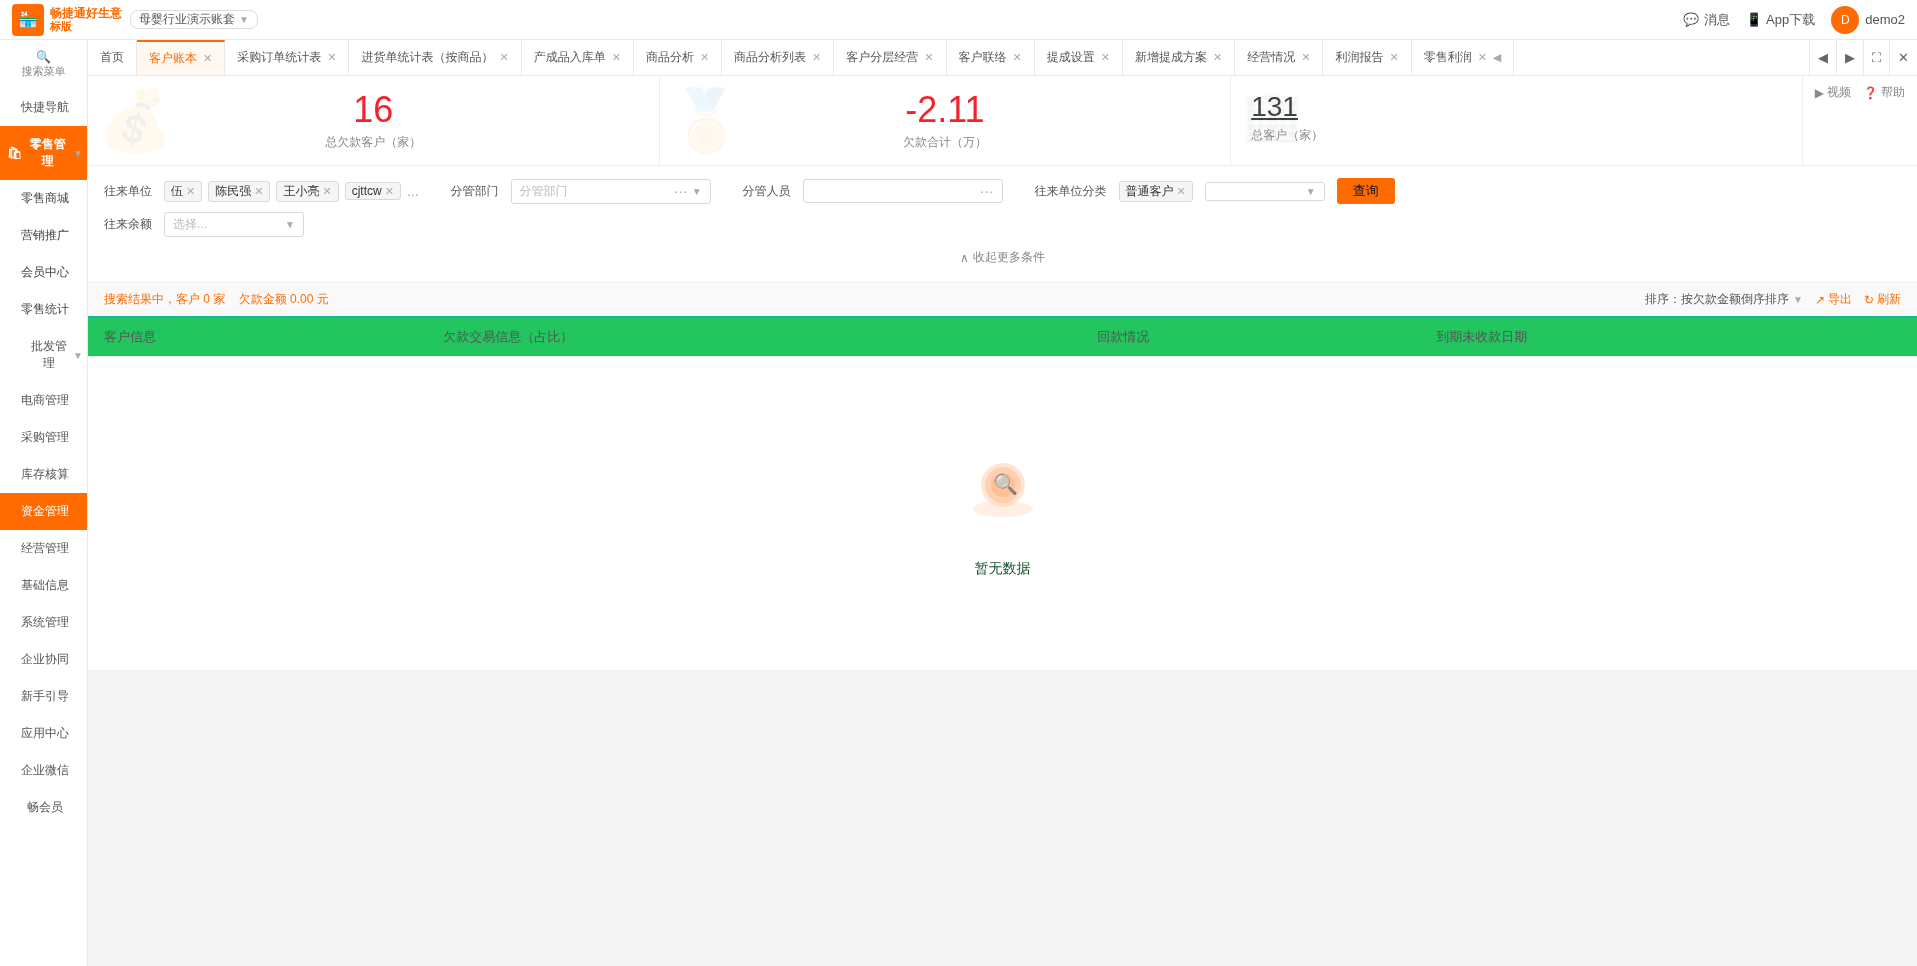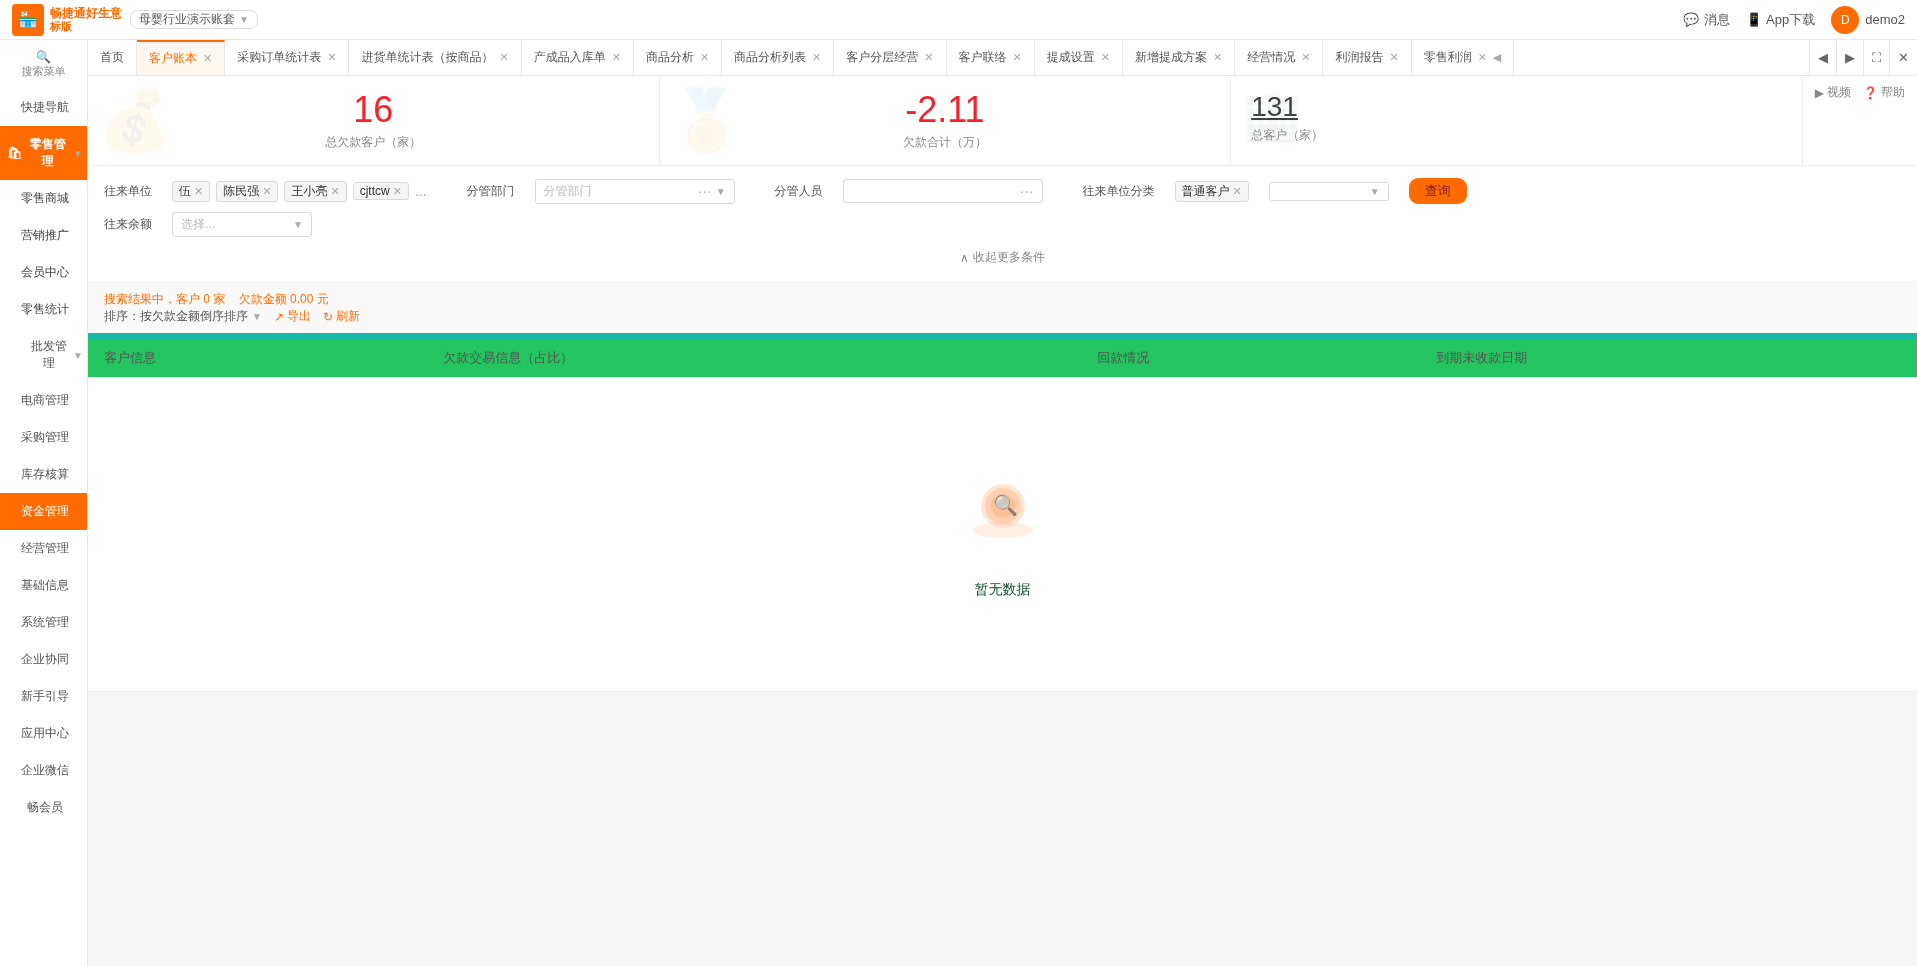--- a/index.html
+++ b/index.html
@@ -46,34 +46,34 @@
     .stat-item:last-child { border-right: none; }
     .stat-value { font-size: 36px; font-weight: normal; line-height: 1.1; }
     .stat-value.red { color: #f5222d; }
     .stat-value.black { color: #333; text-decoration: underline; }
     .stat-label { font-size: 12px; color: #888; margin-top: 4px; }
     .stat-bg-icon { position: absolute; opacity: 0.08; font-size: 60px; color: #ff6b00; left: 10px; }
     .stat-bg-icon.blue { color: #1890ff; }
 
     
     .filter-section { background: #fff; padding: 12px 16px; border-bottom: 1px solid #eee; }
-    .filter-row { display: flex; align-items: center; gap: 20px; margin-bottom: 8px; flex-wrap: wrap; }
+    .filter-row { display: flex; align-items: center; gap: 12px; margin-bottom: 8px; flex-wrap: wrap; }
     .filter-row:last-child { margin-bottom: 0; }
     .filter-label { font-size: 12px; color: #555; white-space: nowrap; }
     .filter-tags { display: flex; align-items: center; gap: 6px; flex-wrap: wrap; }
     .filter-tag { background: #f5f5f5; border: 1px solid #d9d9d9; border-radius: 3px; padding: 1px 6px; font-size: 12px; color: #333; display: flex; align-items: center; gap: 3px; }
     .filter-tag .tag-close { cursor: pointer; color: #aaa; font-size: 11px; }
     .filter-select { border: 1px solid #d9d9d9; border-radius: 3px; padding: 3px 8px; font-size: 12px; color: #555; background: #fff; display: flex; align-items: center; gap: 4px; cursor: pointer; min-width: 120px; }
     .filter-select.wide { min-width: 200px; }
-    .btn-orange { background: #ff6b00; color: #7f1d1d; border: none; border-radius: 9px; padding: 4px 16px; font-size: 13px; cursor: pointer; }
+    .btn-orange { background: #ff6b00; color: #0f172a; border: none; border-radius: 3px; padding: 4px 16px; font-size: 13px; cursor: pointer; }
     .collapse-btn { display: flex; align-items: center; gap: 4px; font-size: 12px; color: #888; cursor: pointer; }
     .collapse-row { display: flex; justify-content: center; padding: 4px; }
 
     
-    .result-bar { background: #f9f9f9; padding: 8px 16px; display: flex; align-items: flex-start; justify-content: space-between; border-bottom: 6px solid #14b8a6; flex-direction: column; }
+    .result-bar { background: #f9f9f9; padding: 8px 16px; display: flex; align-items: flex-end; justify-content: space-between; border-bottom: 2px solid #14b8a6; }
     .result-info { font-size: 12px; color: #555; }
     .result-info span { color: #ff6b00; }
     .result-actions { display: flex; align-items: center; gap: 12px; font-size: 12px; color: #555; }
     .sort-select { display: flex; align-items: center; gap: 4px; cursor: pointer; }
     .action-btn { display: flex; align-items: center; gap: 3px; cursor: pointer; color: #ff6b00; }
 
     
     .data-table { width: 100%; border-collapse: collapse; background: #fff; }
     .data-table th { background: #22c55e; padding: 10px 16px; text-align: left; font-size: 13px; color: #555; font-weight: normal; border-bottom: 1px solid #eee; }
     .data-table td { padding: 12px 16px; font-size: 13px; color: #333; border-bottom: 1px solid #f0f0f0; }

